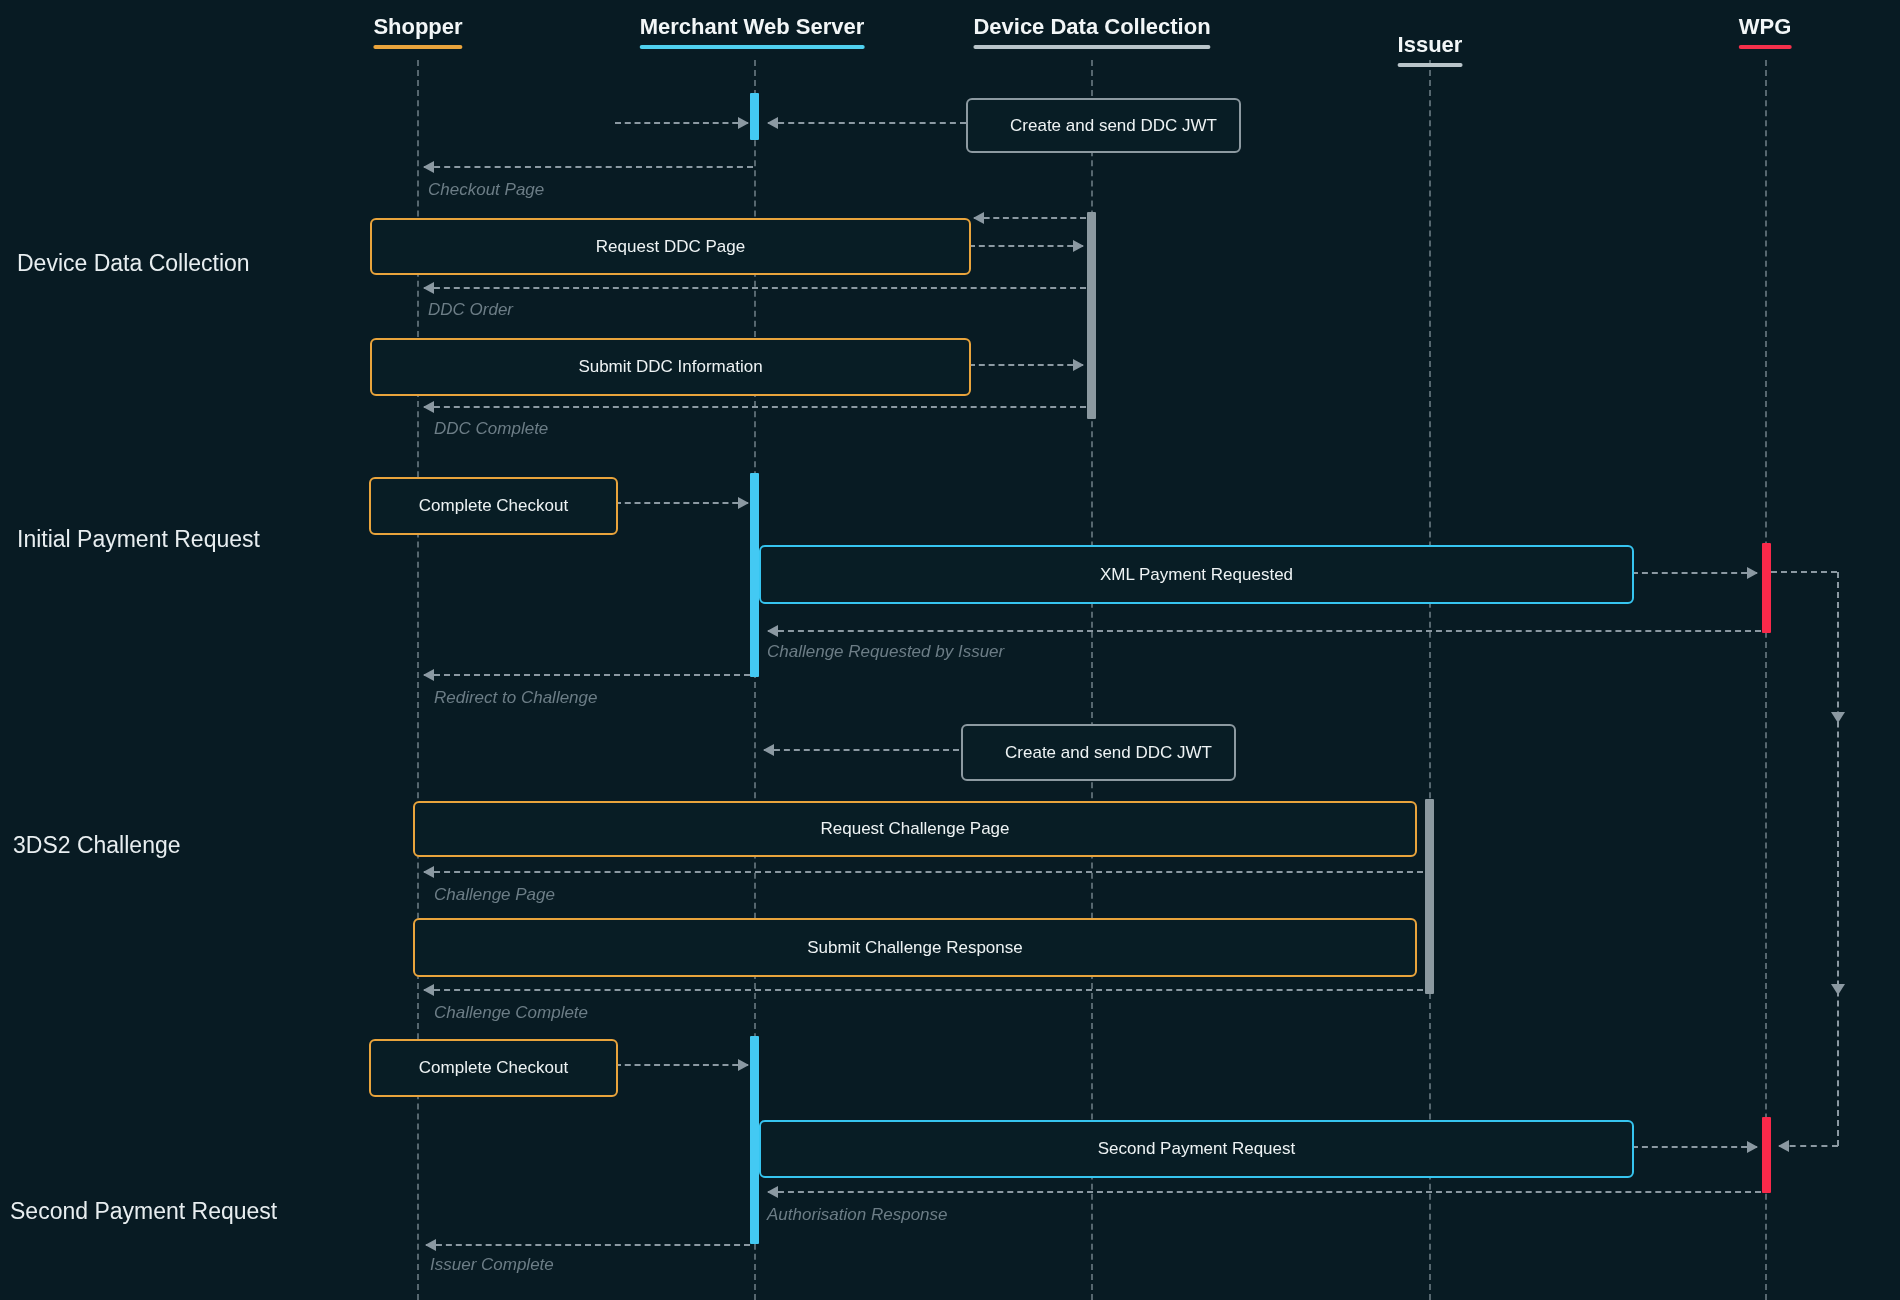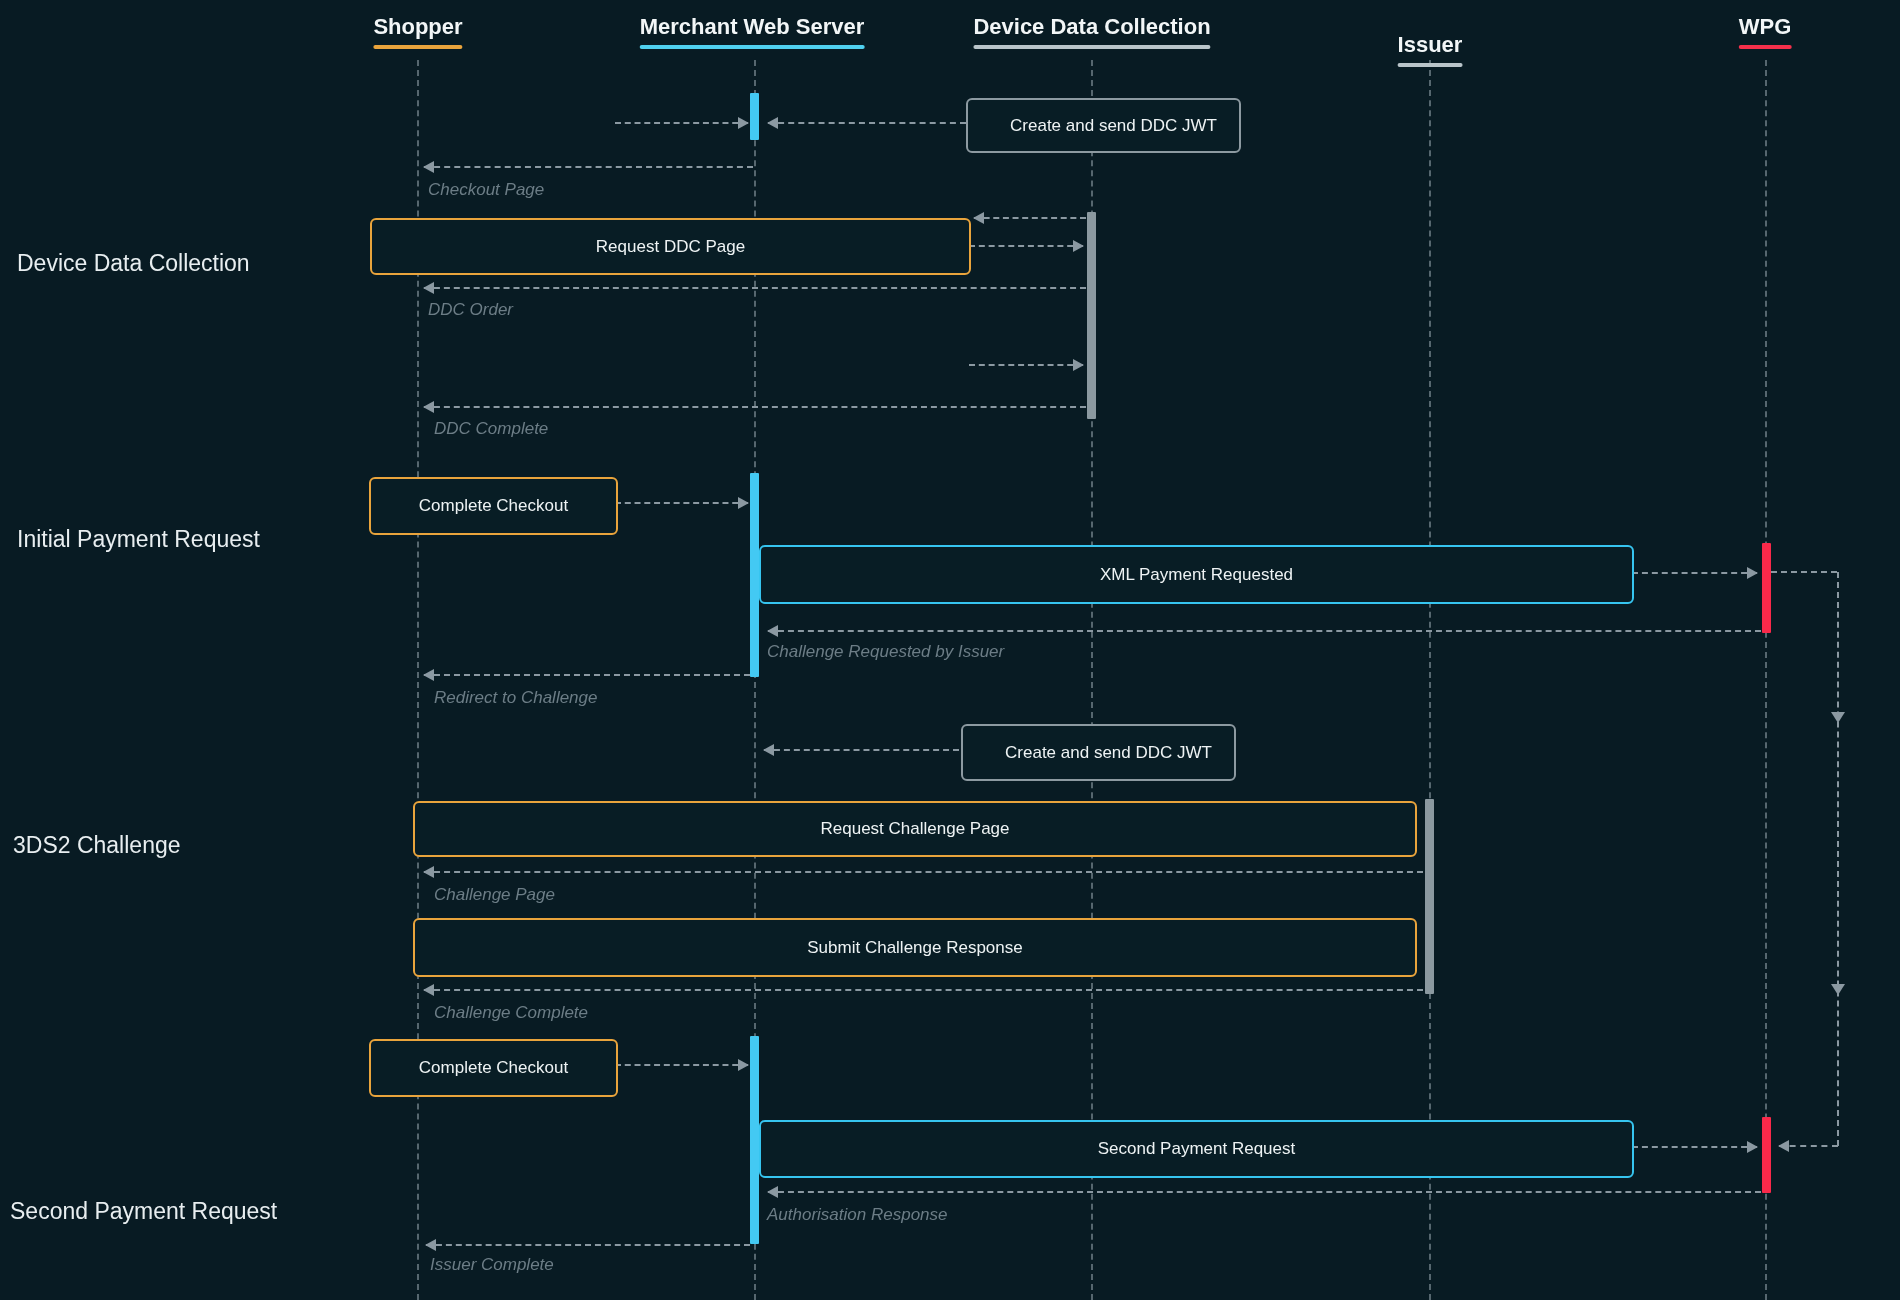--- a/index.html
+++ b/index.html
@@ -141,20 +141,21 @@
     </div>
   <div class="hline" style="left:768px;top:1191px;width:993px;">
       <span class="ah-l"></span>
     </div>
   <div class="hline" style="left:426px;top:1244px;width:324px;">
       <span class="ah-l"></span>
     </div>
 
   <div class="box b-gray" style="left:966px;top:98px;width:251px;height:51px;">Create and send DDC JWT</div>
   <div class="box b-yellow" style="left:370px;top:218px;width:597px;height:53px;">Request DDC Page</div>
+  <div class="box b-yellow" style="left:370px;top:338px;width:597px;height:54px;">Submit DDC Information</div>
   <div class="box b-yellow" style="left:369px;top:477px;width:245px;height:54px;">Complete Checkout</div>
   <div class="box b-cyan" style="left:759px;top:545px;width:871px;height:55px;">XML Payment Requested</div>
   <div class="box b-gray" style="left:961px;top:724px;width:251px;height:53px;">Create and send DDC JWT</div>
   <div class="box b-yellow" style="left:413px;top:918px;width:1000px;height:55px;">Submit Challenge Response</div>
   <div class="box b-yellow" style="left:413px;top:801px;width:1000px;height:52px;">Request Challenge Page</div>
   <div class="box b-yellow" style="left:369px;top:1039px;width:245px;height:54px;">Complete Checkout</div>
   <div class="box b-cyan" style="left:759px;top:1120px;width:871px;height:54px;">Second Payment Request</div>
 
   <div class="retlabel" style="left:428px;top:180px;">Checkout Page</div>
   <div class="retlabel" style="left:428px;top:300px;">DDC Order</div>

